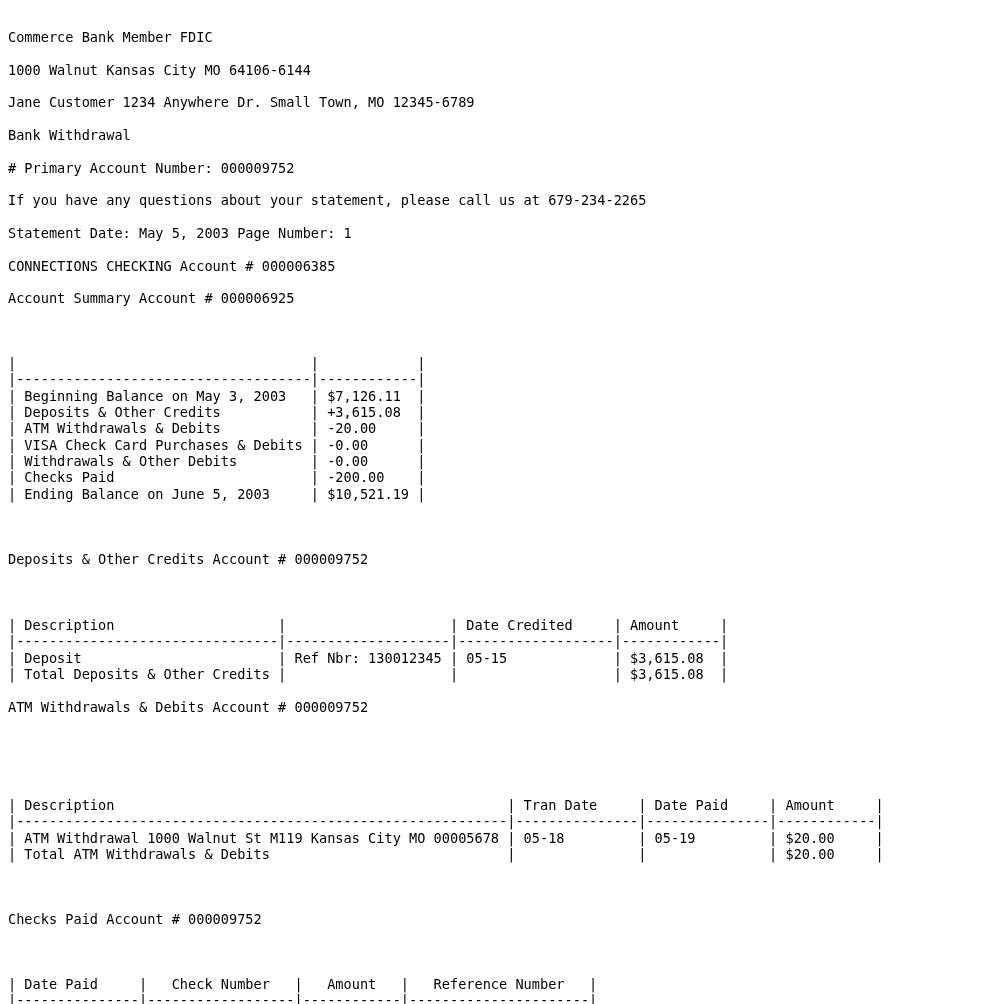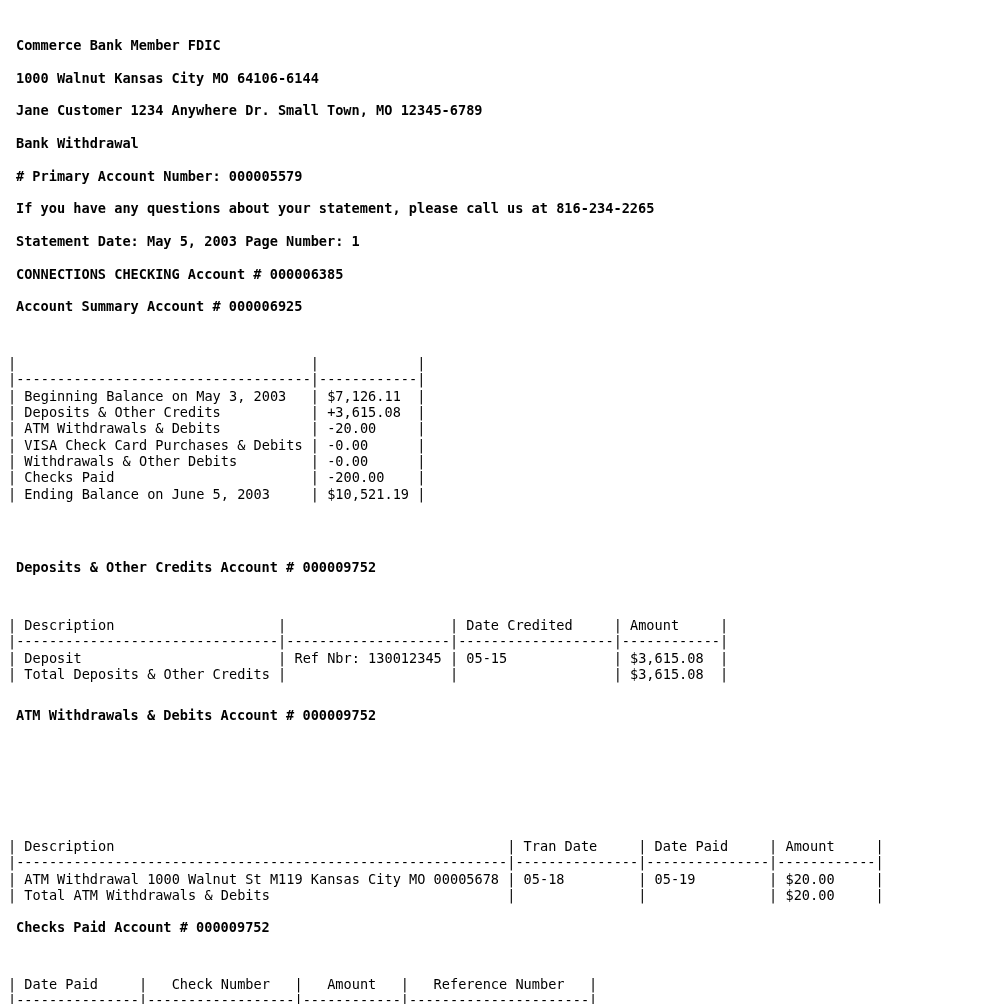--- a/index.html
+++ b/index.html
@@ -2,34 +2,34 @@
 <html><head>
 <meta charset="utf-8">
 <style>
   html, body { margin: 0; padding: 0; background: #ffffff; }
   body {
     width: 1000px; height: 1004px; overflow: hidden;
     font-family: "DejaVu Sans Mono", "Liberation Mono", monospace;
     font-size: 13.6px; color: #000000;
   }
   .page { position: relative; padding: 0 0 0 8px; }
-  .line { position: absolute; left: 8px; white-space: pre; line-height: 16px; margin: 8px; font-weight: bold; }
+  .line { position: absolute; left: 8px; white-space: pre; line-height: 16px; margin: 0; }
   pre.tbl { position: absolute; left: 8px; margin: 0; white-space: pre; line-height: 16.35px;
             font-family: "DejaVu Sans Mono", "Liberation Mono", monospace; font-size: 13.6px; }
 </style>
 </head>
 <body>
 
 <div class="page">
   <div class="line" style="top:29px">Commerce Bank Member FDIC</div>
   <div class="line" style="top:62px">1000 Walnut Kansas City MO 64106-6144</div>
   <div class="line" style="top:94px">Jane Customer 1234 Anywhere Dr. Small Town, MO 12345-6789</div>
   <div class="line" style="top:127px">Bank Withdrawal</div>
-  <div class="line" style="top:160px"># Primary Account Number: 000005579</div>
-  <div class="line" style="top:192px">If you have any questions about your statement, please call us at 816-234-2265</div>
+  <div class="line" style="top:160px"># Primary Account Number: 000009752</div>
+  <div class="line" style="top:192px">If you have any questions about your statement, please call us at 679-234-2265</div>
   <div class="line" style="top:225px">Statement Date: May 5, 2003 Page Number: 1</div>
   <div class="line" style="top:258px">CONNECTIONS CHECKING Account # 000006385</div>
   <div class="line" style="top:290px">Account Summary Account # 000006925</div>
 
   <pre class="tbl" id="summary-table" style="top:355px">|                                    |            |
 |------------------------------------|------------|
 | Beginning Balance on May 3, 2003   | $7,126.11  |
 | Deposits &amp; Other Credits           | +3,615.08  |
 | ATM Withdrawals &amp; Debits           | -20.00     |
 | VISA Check Card Purchases &amp; Debits | -0.00      |
@@ -37,21 +37,21 @@
 | Checks Paid                        | -200.00    |
 | Ending Balance on June 5, 2003     | $10,521.19 |</pre>
 
   <div class="line" style="top:551px">Deposits &amp; Other Credits Account # 000009752</div>
   <pre class="tbl" id="deposits-table" style="top:617px">| Description                    |                    | Date Credited     | Amount     |
 |--------------------------------|--------------------|-------------------|------------|
 | Deposit                        | Ref Nbr: 130012345 | 05-15             | $3,615.08  |
 | Total Deposits &amp; Other Credits |                    |                   | $3,615.08  |</pre>
 
   <div class="line" style="top:699px">ATM Withdrawals &amp; Debits Account # 000009752</div>
-  <pre class="tbl" id="atm-table" style="top:838px">| Description                                                | Tran Date     | Date Paid     | Amount     |
+  <pre class="tbl" id="atm-table" style="top:797px">| Description                                                | Tran Date     | Date Paid     | Amount     |
 |------------------------------------------------------------|---------------|---------------|------------|
 | ATM Withdrawal 1000 Walnut St M119 Kansas City MO 00005678 | 05-18         | 05-19         | $20.00     |
 | Total ATM Withdrawals &amp; Debits                             |               |               | $20.00     |</pre>
 
   <div class="line" style="top:911px">Checks Paid Account # 000009752</div>
   <pre class="tbl" id="checks-table" style="top:976px">| Date Paid     |   Check Number   |   Amount   |   Reference Number   |
 |---------------|------------------|------------|----------------------|</pre>
 </div>
 
 </body></html>

